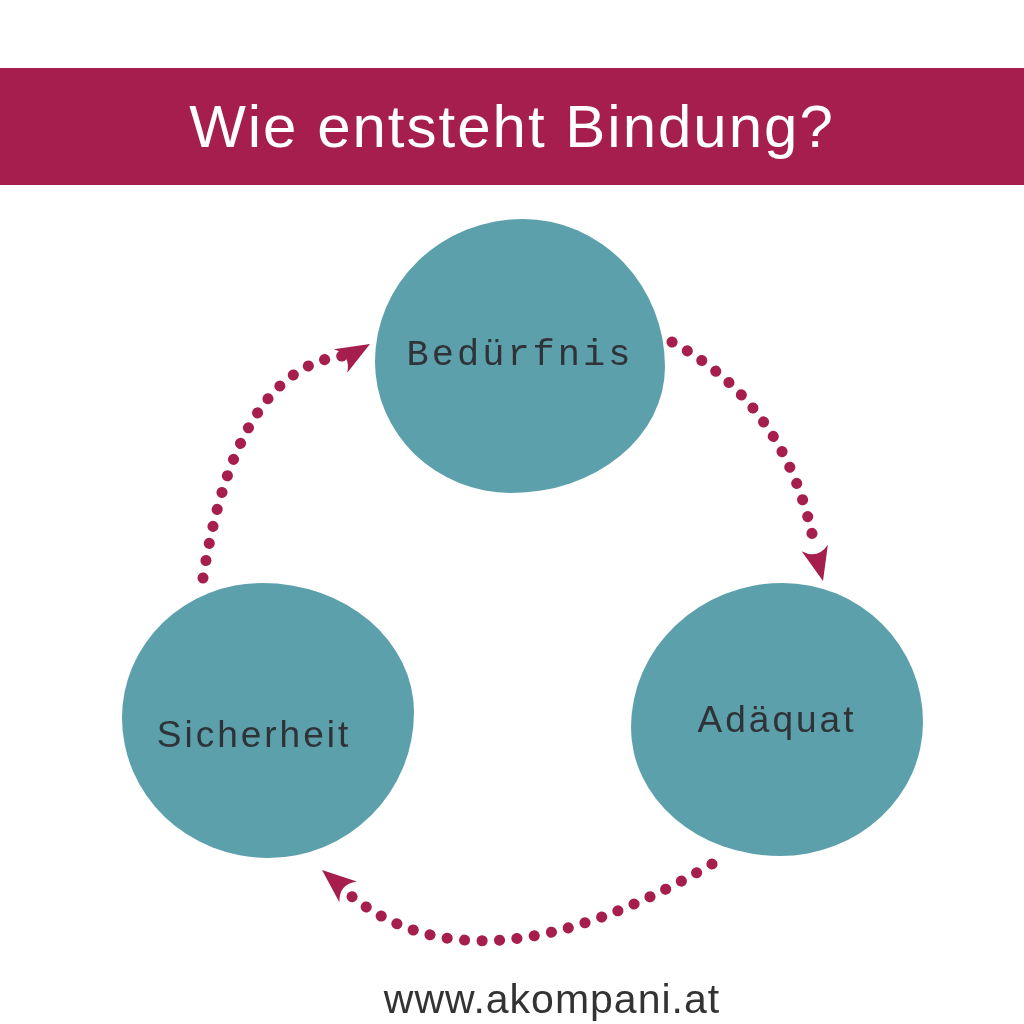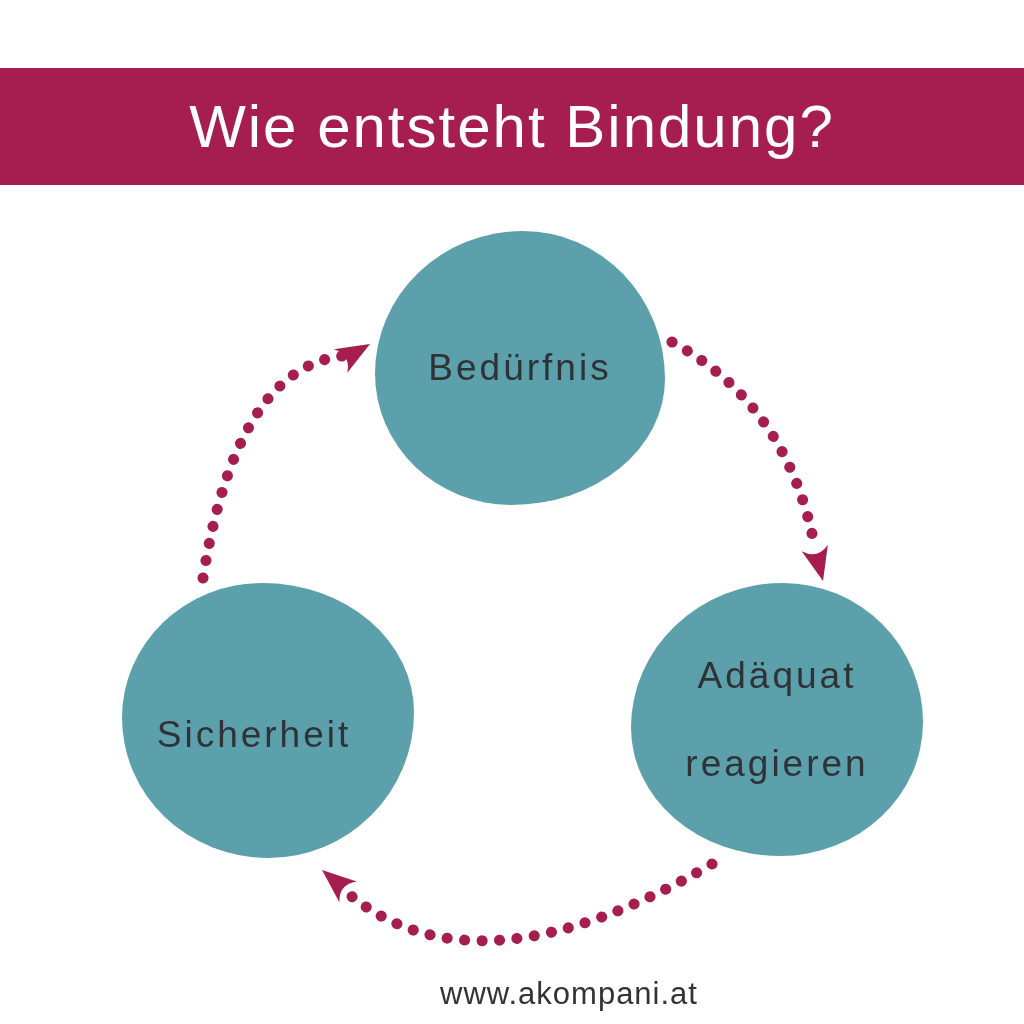--- a/index.html
+++ b/index.html
@@ -51,43 +51,43 @@
     background:var(--node-fill);
     display:flex;flex-direction:column;
     align-items:center;justify-content:center;
     text-align:center;
     color:var(--node-text);
     font-size:37px;
     letter-spacing:3px;
     line-height:1.18;
   }
   .node-top{
-    left:375px;top:231px;width:290px;height:274px;
+    left:375px;top:219px;width:290px;height:274px;
     border-radius:51% 49% 53% 47% / 52% 54% 46% 48%;
+    font-family:Liberation Mono, monospace;
   }
   .node-left{
     left:122px;top:583px;width:292px;height:275px;
     border-radius:48% 52% 50% 50% / 49% 47% 53% 51%;
   }
   .node-left .node-label{transform:translateX(-14px);margin-top:29px;}
   .node-right{
     left:631px;top:583px;width:292px;height:273px;
     border-radius:52% 48% 49% 51% / 53% 51% 49% 47%;
     gap:44px;
   }
   .node-label{display:block;}
   
   .footer{
     position:absolute;left:552px;top:976px;
     transform:translateX(-50%);
     color:var(--footer-text-color);
-    font-size:31px;
+    font-size:41px;
     letter-spacing:1px;
     white-space:nowrap;
-    margin-left:17px;
   }
 </style>
 </head>
 <body>
 
 <div class="canvas">
 
   <header class="banner">
     <h1>Wie entsteht Bindung?</h1>
   </header>
@@ -105,21 +105,20 @@
       <path class="arc" d="M 203 578 Q 236 369 342 356"></path>
       <path class="arrowhead" d="M 0 0 L -34 -13.5 Q -22 0 -34 13.5 Z" transform="translate(370,344) rotate(-30)"></path>
     </svg>
 
     <div class="node node-top">
       <span class="node-label">Bedürfnis</span>
     </div>
 
     <div class="node node-right">
       <span class="node-label">Adäquat</span>
-      <span class="node-label">reagieren</span>
     </div>
 
     <div class="node node-left">
       <span class="node-label">Sicherheit</span>
     </div>
 
   </div>
 
   <div class="footer">
     <span>www.akompani.at</span>

